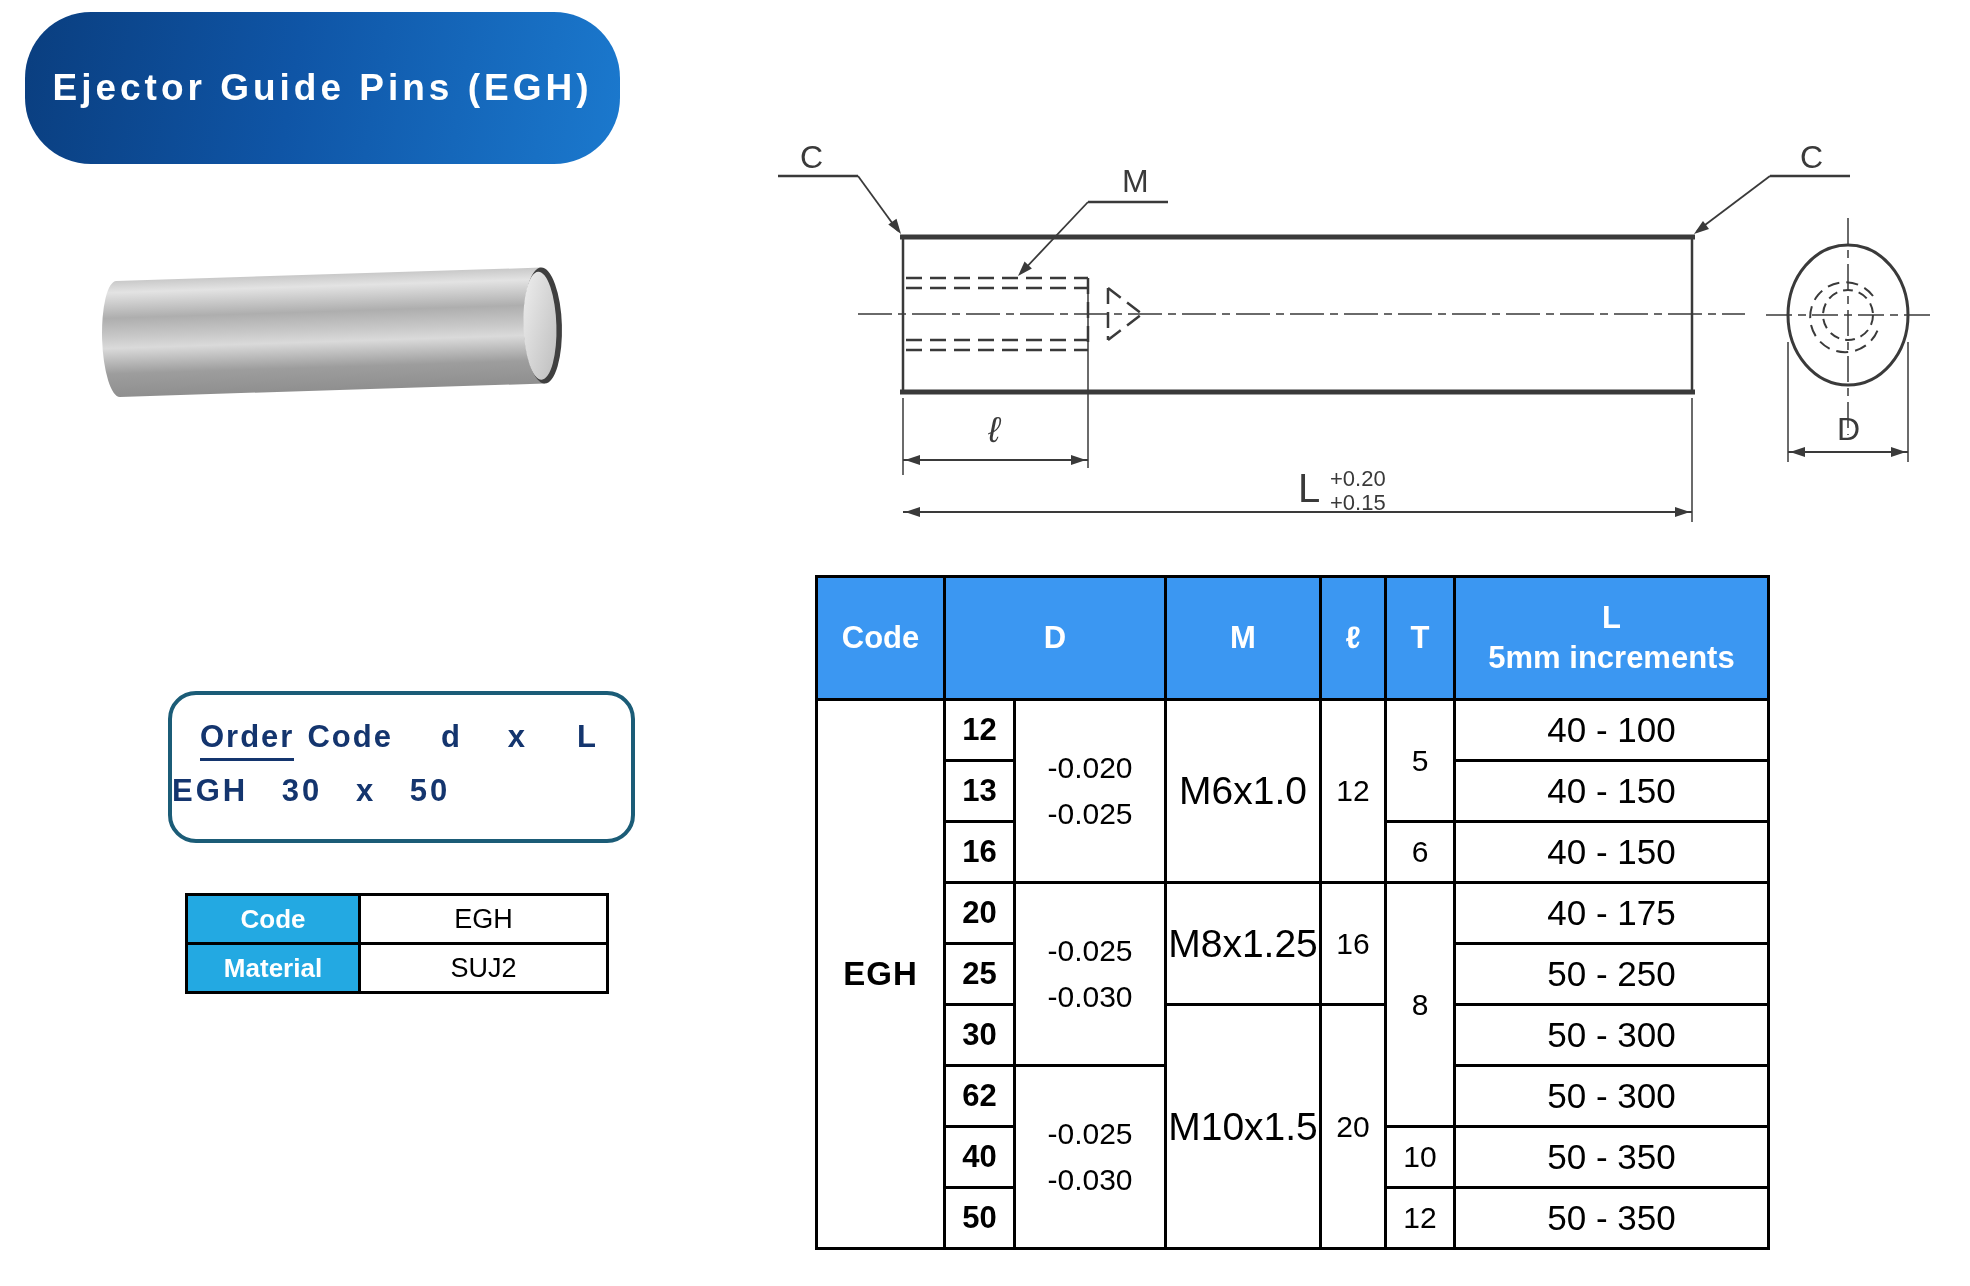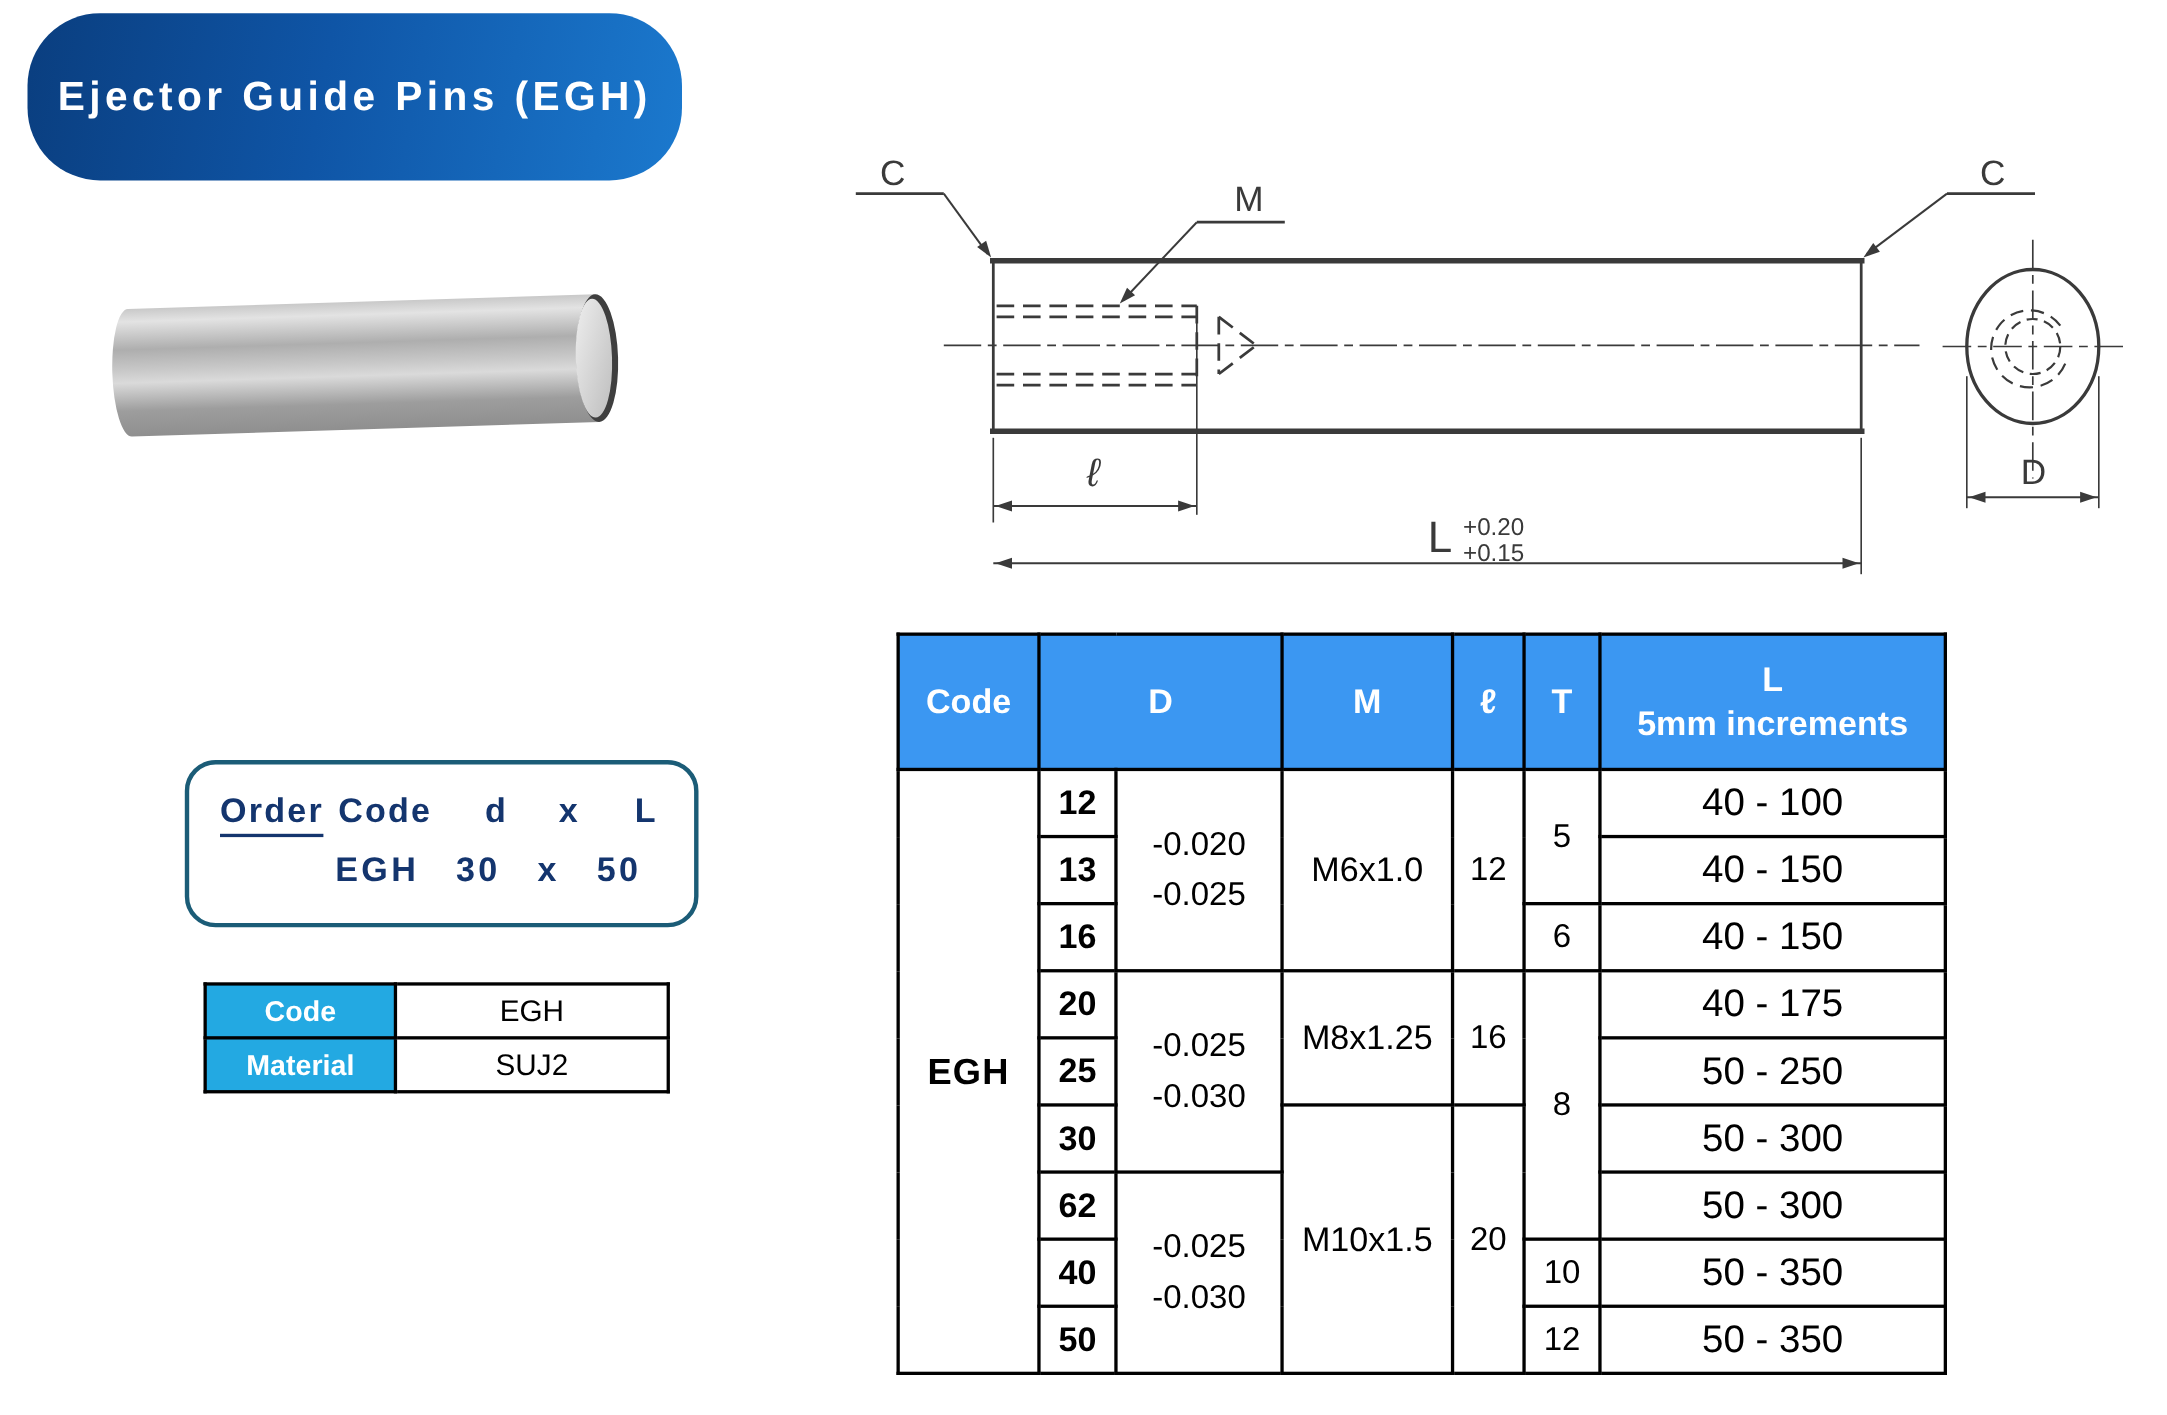--- a/index.html
+++ b/index.html
@@ -22,42 +22,42 @@
     position:absolute; left:168px; top:691px; width:467px; height:152px;
     box-sizing:border-box; border:4px solid #1b5c77; border-radius:28px;
     color:#14356e; font-weight:bold; font-size:31px; letter-spacing:2px;
   }
   .order-line1 { margin:24px 0 0 28px; display:flex; align-items:baseline; }
   .order-line1 .u { border-bottom:3px solid #14356e; padding-bottom:3px; }
   .order-line1 .w-code { margin-left:13px; }
   .order-line1 .w-d { margin-left:48px; }
   .order-line1 .w-x { margin-left:46px; }
   .order-line1 .w-l { margin-left:50px; }
-  .order-line2 { margin-top:12px; text-align:right; padding-right:48px; word-spacing:22px; letter-spacing:3px; }
+  .order-line2 { margin-top:12px; text-align:left; padding-right:68px; word-spacing:22px; letter-spacing:3px; }
 
   
   .info-table { position:absolute; left:185px; top:893px; border-collapse:collapse; table-layout:fixed; }
   .info-table td { border:3px solid #000; height:46px; padding:0; text-align:center; vertical-align:middle; }
   .info-table td.lbl { width:170px; background:#23a9e2; color:#fff; font-weight:bold; font-size:26px; }
   .info-table td.val { width:245px; background:#fff; color:#000; font-size:27px; }
 
   
   .spec-table { position:absolute; left:815px; top:575px; border-collapse:collapse; table-layout:fixed; }
   .spec-table th, .spec-table td {
     border:3px solid #000; padding:0; text-align:center; vertical-align:middle; color:#000;
   }
   .spec-table thead th {
     background:#3b97f2; color:#ffffff; font-size:31px; font-weight:bold;
     height:120px; line-height:1.3; white-space:pre-line;
   }
   .spec-table tbody tr { height:61px; }
   .c-code  { font-weight:bold; font-size:33px; letter-spacing:1px; }
   .c-size  { font-weight:bold; font-size:31px; }
   .c-tol   { font-size:30px; line-height:1.55; white-space:pre-line; }
-  .c-m     { font-size:31px; }
+  .c-m     { font-size:39px; }
   .c-ell   { font-size:30px; }
   .c-t     { font-size:30px; }
   .c-range { font-weight:normal; font-size:35px; }
 
   .pin-photo { position:absolute; left:88px; top:252px; }
   .tech-drawing { position:absolute; left:770px; top:130px; }
 
   svg text { font-family:"Liberation Sans", sans-serif; fill:#3a3a3a; }
 </style>
 </head>

